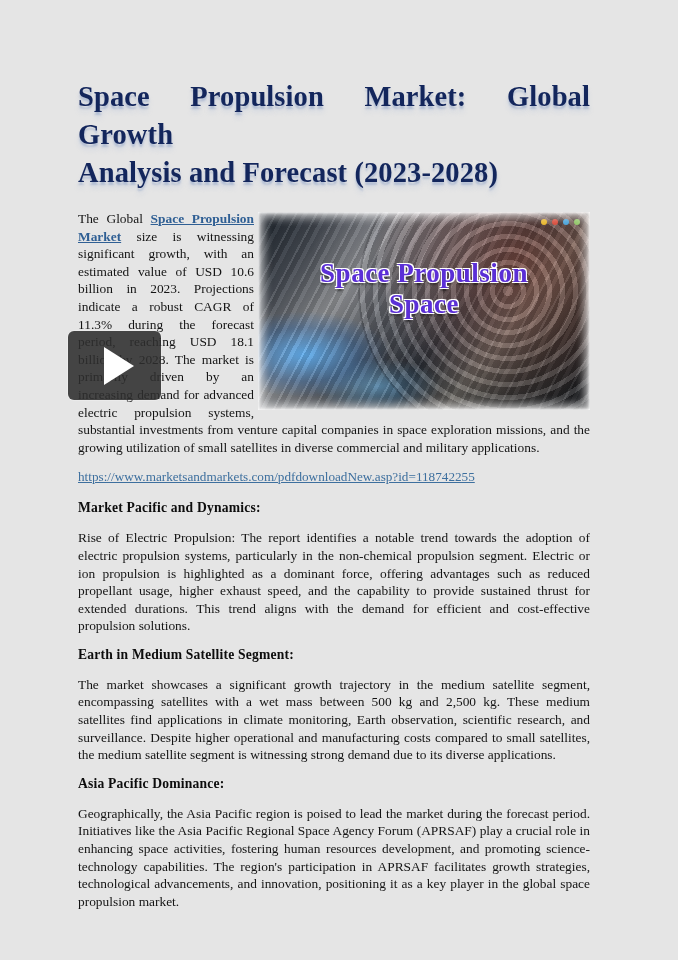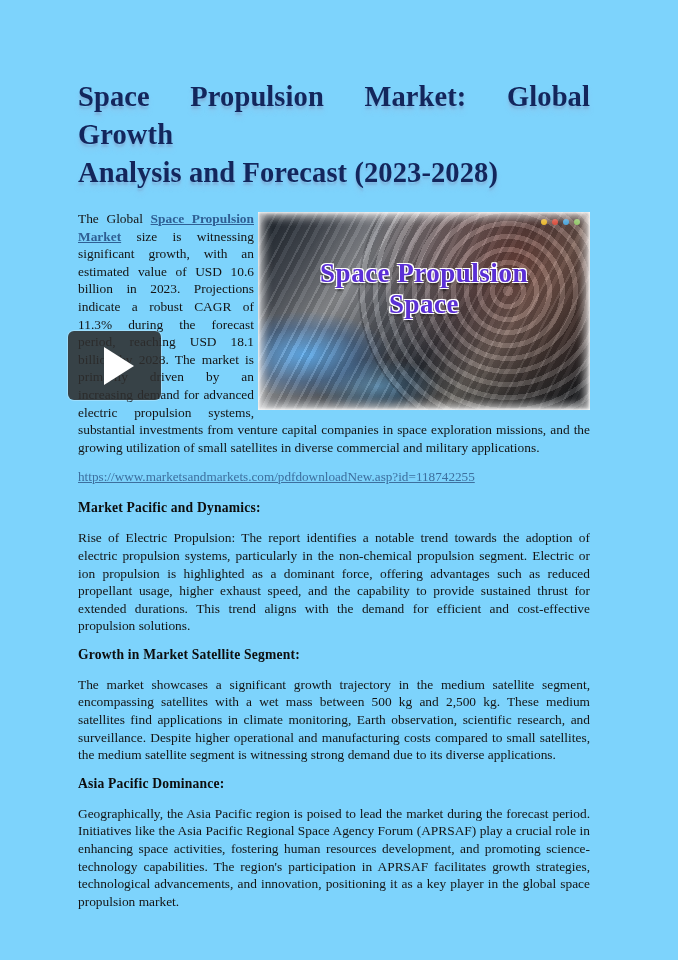--- a/index.html
+++ b/index.html
@@ -13,21 +13,21 @@
     font-family: "Liberation Serif", "DejaVu Serif", serif;
     color: #111111;
     overflow: hidden;
     position: relative;
   }
 
   .page {
     position: relative;
     width: 678px;
     height: 960px;
-    background: #7dd3fc;
+    background: #e5e5e5;
     box-sizing: border-box;
     padding: 78px 88px 0 78px;
   }
 
   
   .doc-title {
     font-family: "Liberation Serif", "DejaVu Serif", serif;
     font-size: 28.5px;
     line-height: 38px;
     font-weight: bold;
@@ -223,21 +223,21 @@
   </div>
 
 
   <div class="link-row">
     <a class="url-link" href="#">https://www.marketsandmarkets.com/pdfdownloadNew.asp?id=118742255</a>
   </div>
 
   <h3 class="section">Market Pacific and Dynamics:</h3>
   <p class="body">Rise of Electric Propulsion: The report identifies a notable trend towards the adoption of electric propulsion systems, particularly in the non-chemical propulsion segment. Electric or ion propulsion is highlighted as a dominant force, offering advantages such as reduced propellant usage, higher exhaust speed, and the capability to provide sustained thrust for extended durations. This trend aligns with the demand for efficient and cost-effective propulsion solutions.</p>
 
-  <h3 class="section">Growth in Market Satellite Segment:</h3>
+  <h3 class="section">Earth in Medium Satellite Segment:</h3>
   <p class="body">The market showcases a significant growth trajectory in the medium satellite segment, encompassing satellites with a wet mass between 500 kg and 2,500 kg. These medium satellites find applications in climate monitoring, Earth observation, scientific research, and surveillance. Despite higher operational and manufacturing costs compared to small satellites, the medium satellite segment is witnessing strong demand due to its diverse applications.</p>
 
   <h3 class="section">Asia Pacific Dominance:</h3>
   <p class="body">Geographically, the Asia Pacific region is poised to lead the market during the forecast period. Initiatives like the Asia Pacific Regional Space Agency Forum (APRSAF) play a crucial role in enhancing space activities, fostering human resources development, and promoting science-technology capabilities. The region's participation in APRSAF facilitates growth strategies, technological advancements, and innovation, positioning it as a key player in the global space propulsion market.</p>
 
   <div class="play-overlay">
     <span class="tri"></span>
   </div>
 
 </div>

